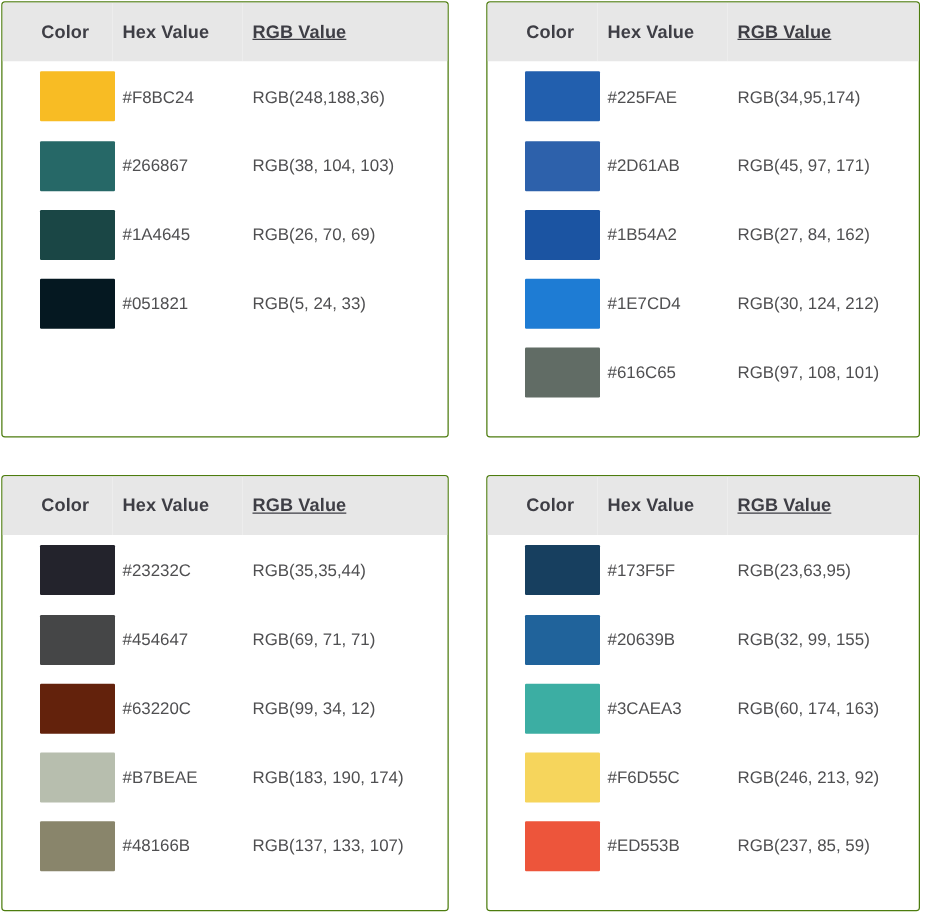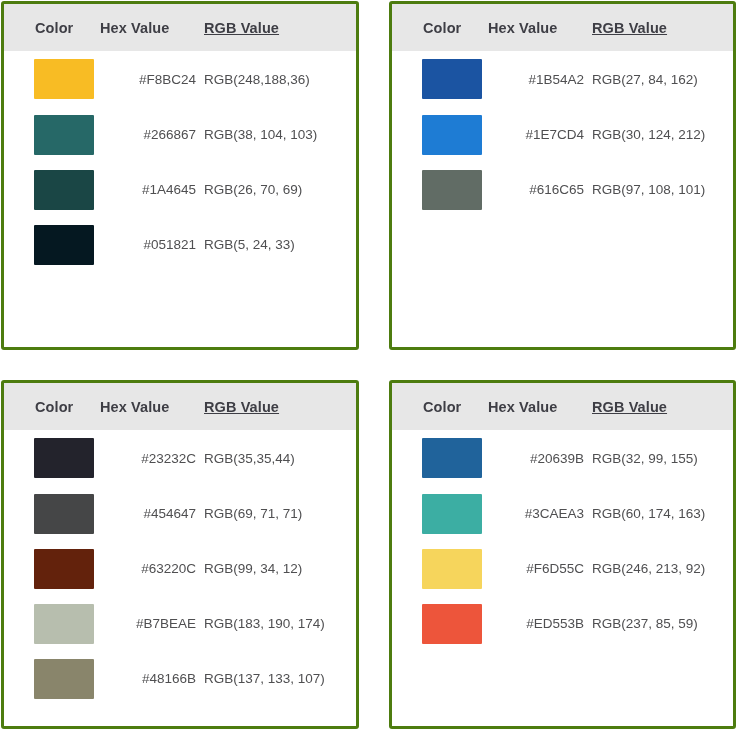--- a/index.html
+++ b/index.html
@@ -32,21 +32,21 @@
     grid-template-rows: 368px 362px;
   }
 
   .card-slot {
     position: relative;
   }
 
   .card {
     position: absolute;
     background: #ffffff;
-    border: 3px solid #4d7c0f;
+    border: 1px solid #4d7c0f;
     border-radius: 3px;
     overflow: hidden;
   }
 
   
   .slot-tl .card { left: 1px;  top: 1px;  width: 358px; height: 349px; }
   
   .slot-tr .card { left: 14px; top: 1px;  width: 347px; height: 349px; }
   
   .slot-bl .card { left: 1px;  top: 12px; width: 358px; height: 349px; }
@@ -84,21 +84,21 @@
     height: 55px;
     padding: 0;
     vertical-align: middle;
     font-size: 13.5px;
     color: #4f4f51;
     white-space: nowrap;
   }
   .tbl tbody tr:first-child td { height: 56px; }
 
   .tbl tbody td.cell-swatch { padding-left: 30px; }
-  .tbl tbody td.cell-hex    { padding-left: 8px; text-align: right; }
+  .tbl tbody td.cell-hex    { padding-left: 8px; }
   .tbl tbody td.cell-rgb    { padding-left: 8px; }
 
   .swatch {
     display: block;
     width: 60px;
     height: 40px;
     border-radius: 1px;
   }
 
   
@@ -165,20 +165,34 @@
           <thead>
             <tr>
               <th class="col-color">Color</th>
               <th class="col-hex">Hex Value</th>
               <th class="col-rgb">RGB Value</th>
             </tr>
           </thead>
           <tbody>
             <tr>
               <td class="cell-swatch">
+                <span class="swatch" style="background: rgb(34, 95, 174);"></span>
+              </td>
+              <td class="cell-hex">#225FAE</td>
+              <td class="cell-rgb">RGB(34,95,174)</td>
+            </tr>
+            <tr>
+              <td class="cell-swatch">
+                <span class="swatch" style="background: rgb(45, 97, 171);"></span>
+              </td>
+              <td class="cell-hex">#2D61AB</td>
+              <td class="cell-rgb">RGB(45, 97, 171)</td>
+            </tr>
+            <tr>
+              <td class="cell-swatch">
                 <span class="swatch" style="background: rgb(27, 84, 162);"></span>
               </td>
               <td class="cell-hex">#1B54A2</td>
               <td class="cell-rgb">RGB(27, 84, 162)</td>
             </tr>
             <tr>
               <td class="cell-swatch">
                 <span class="swatch" style="background: rgb(30, 124, 212);"></span>
               </td>
               <td class="cell-hex">#1E7CD4</td>
@@ -263,20 +277,27 @@
           <thead>
             <tr>
               <th class="col-color">Color</th>
               <th class="col-hex">Hex Value</th>
               <th class="col-rgb">RGB Value</th>
             </tr>
           </thead>
           <tbody>
             <tr>
               <td class="cell-swatch">
+                <span class="swatch" style="background: rgb(23, 63, 95);"></span>
+              </td>
+              <td class="cell-hex">#173F5F</td>
+              <td class="cell-rgb">RGB(23,63,95)</td>
+            </tr>
+            <tr>
+              <td class="cell-swatch">
                 <span class="swatch" style="background: rgb(32, 99, 155);"></span>
               </td>
               <td class="cell-hex">#20639B</td>
               <td class="cell-rgb">RGB(32, 99, 155)</td>
             </tr>
             <tr>
               <td class="cell-swatch">
                 <span class="swatch" style="background: rgb(60, 174, 163);"></span>
               </td>
               <td class="cell-hex">#3CAEA3</td>

